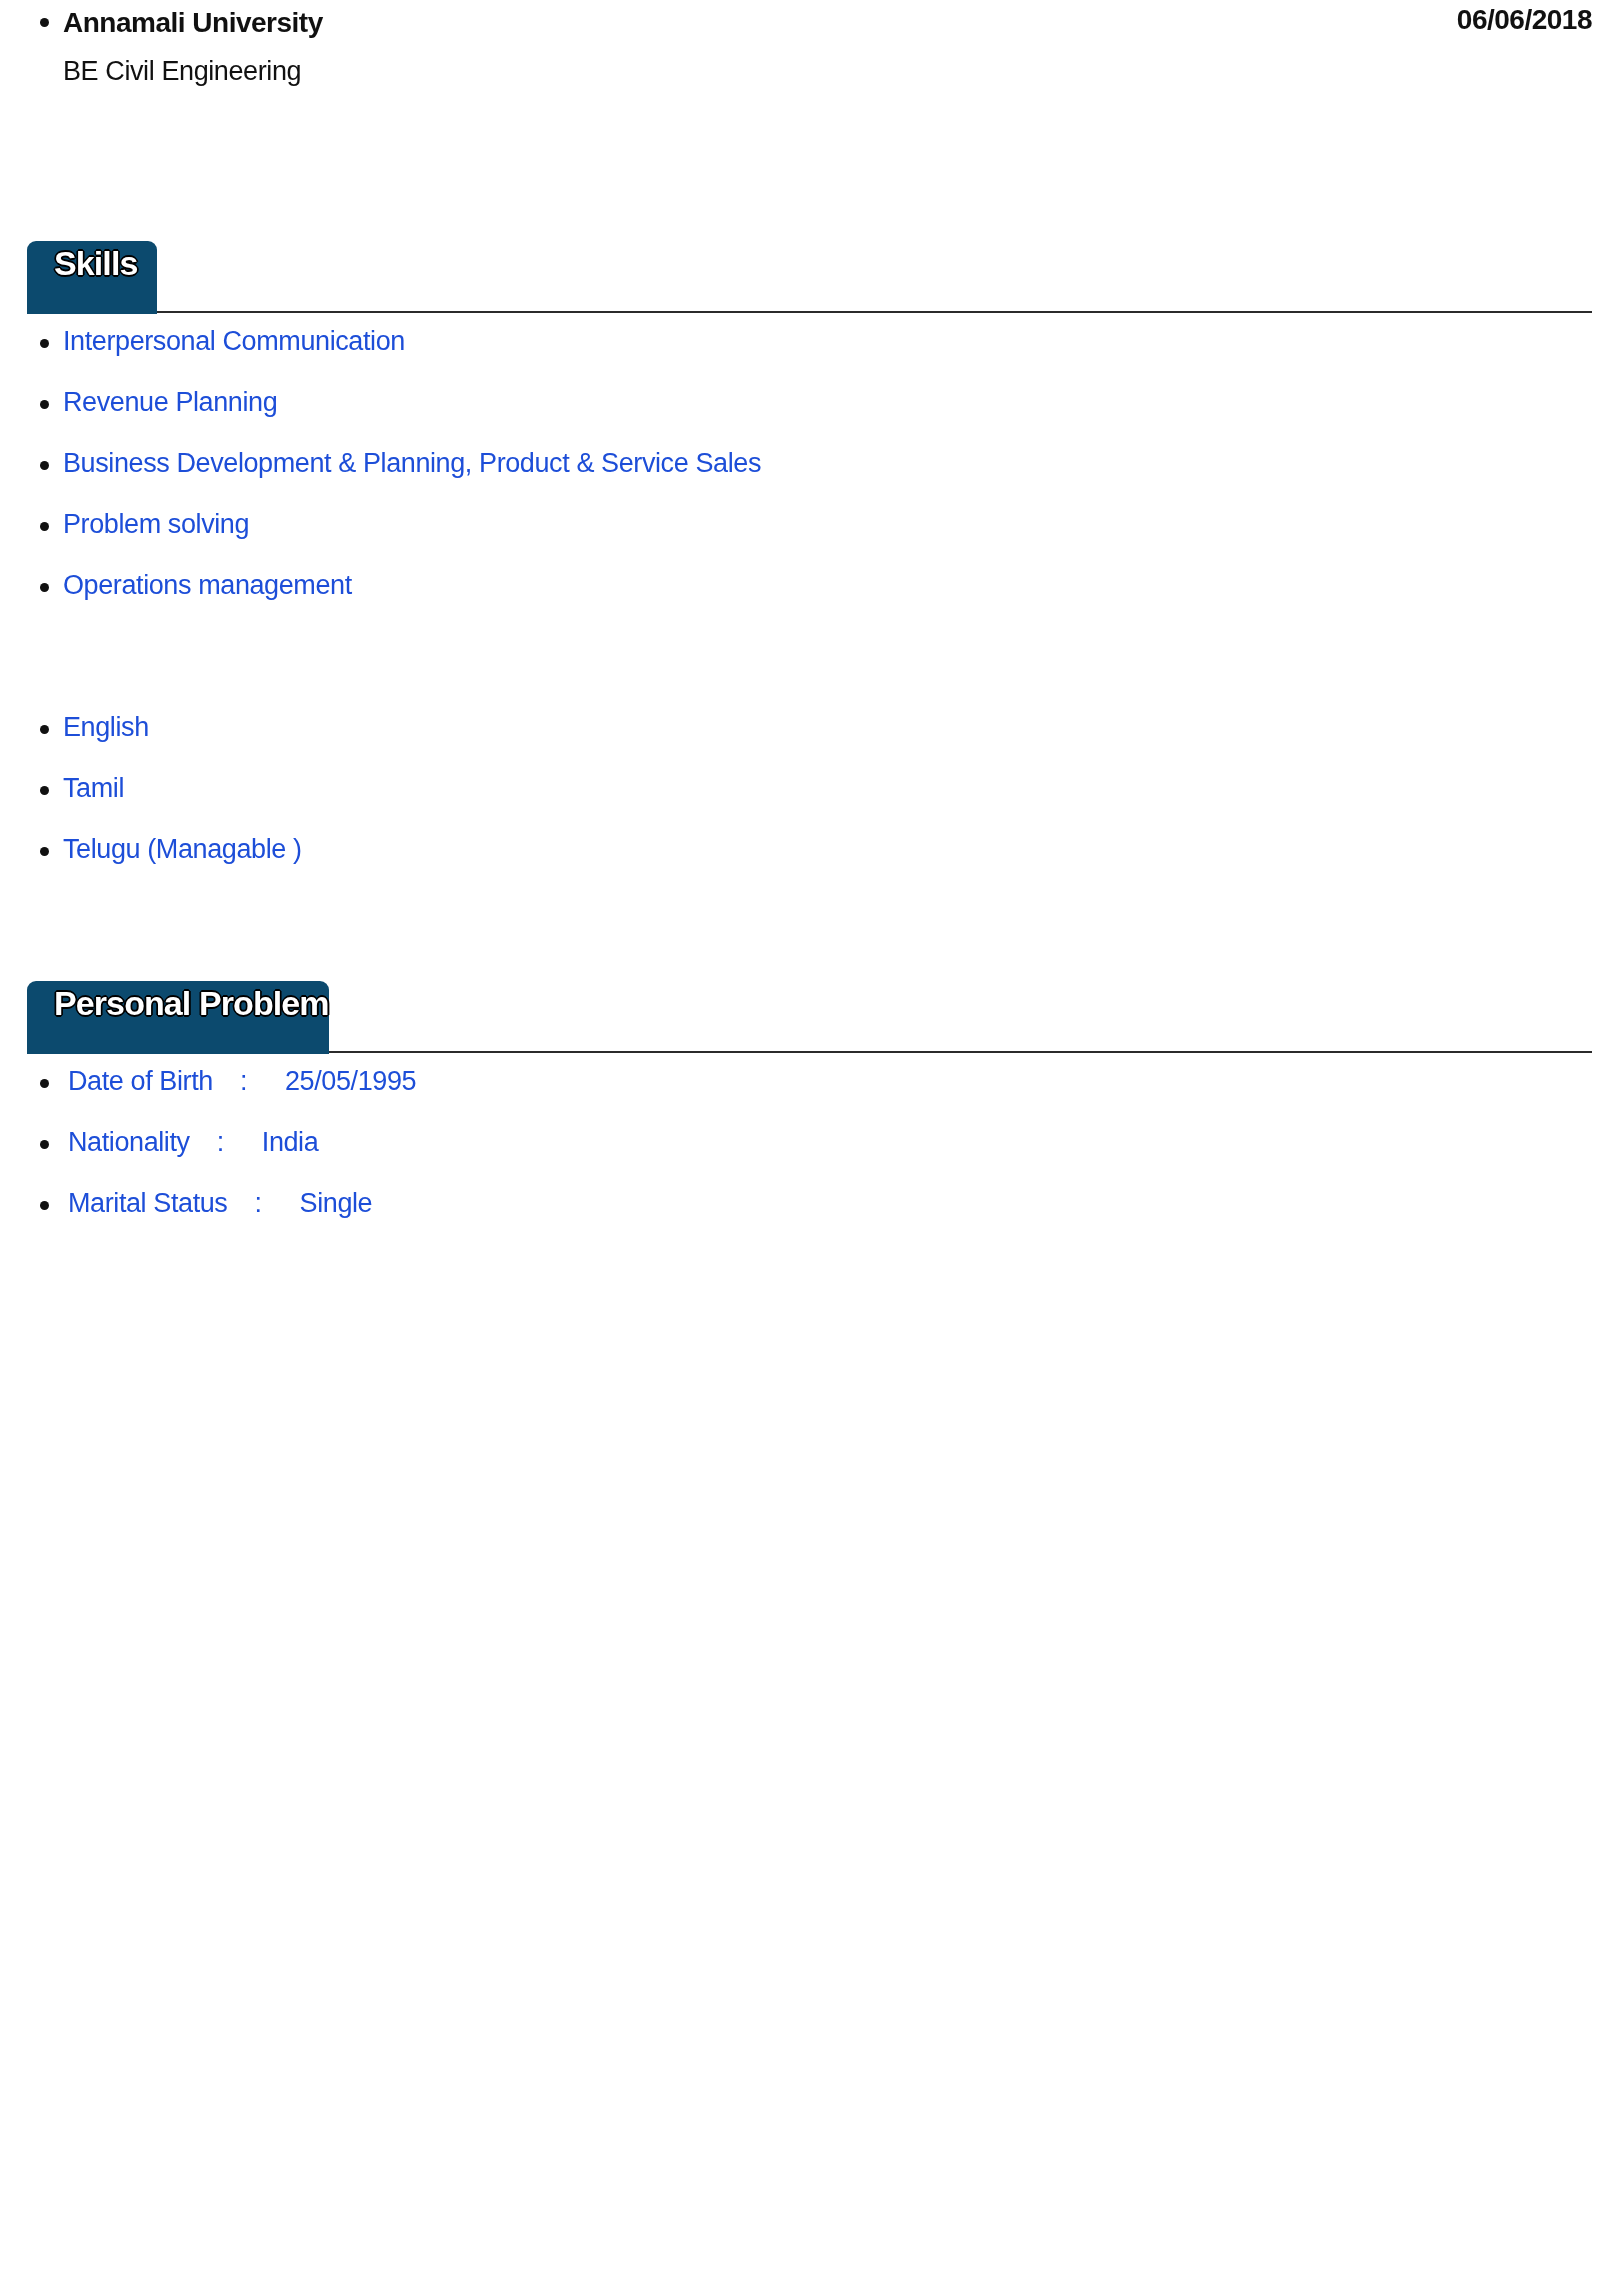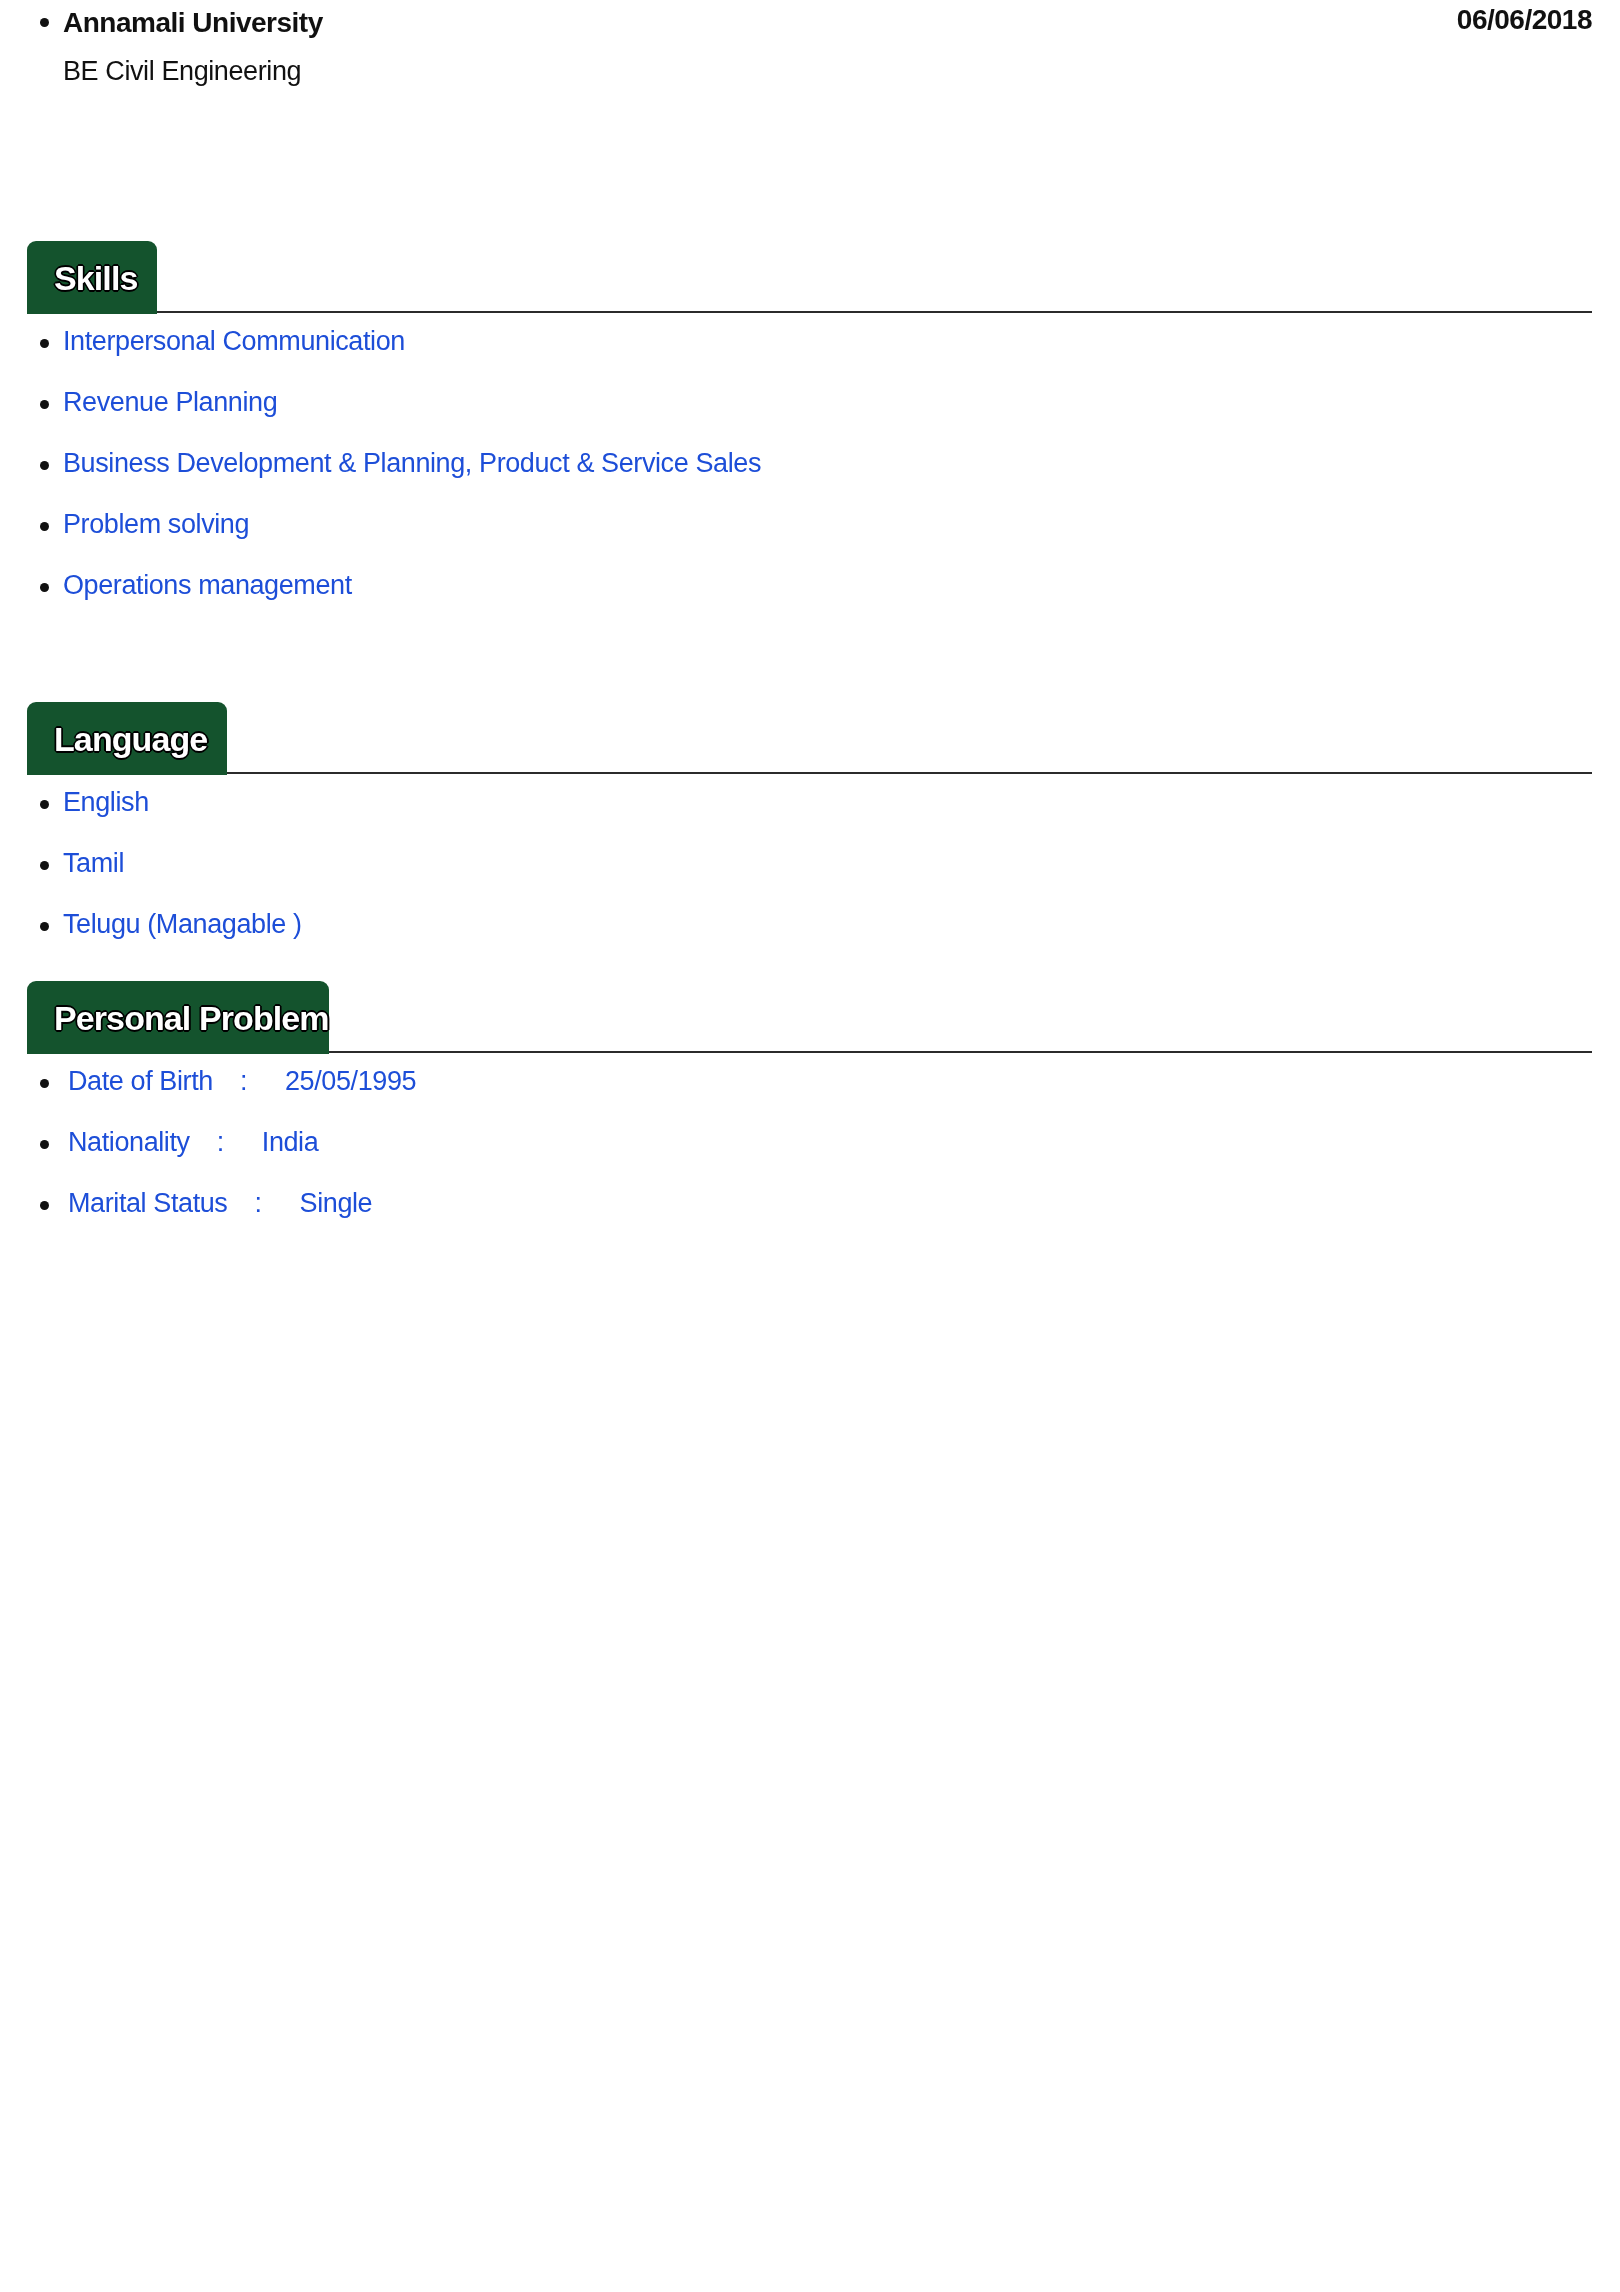--- a/index.html
+++ b/index.html
@@ -77,24 +77,23 @@
   .section-head {
     position: relative;
     height: 73px;
     border-bottom: 2.7px solid #2b2b2b;
   }
   .section-tab {
     position: absolute;
     left: 0;
     bottom: -2.7px;
     height: 73px;
-    background: #14532d;
+    background: #0c4a6e;
     border-radius: 9px 9px 0 0;
     display: flex;
-    align-items: center;
     padding: 0 27px;
     box-sizing: border-box;
   }
   .section-tab span {
     color: #ffffff;
     font-size: 34px;
     font-weight: bold;
     letter-spacing: -0.9px;
     white-space: nowrap;
     text-shadow:
@@ -181,25 +180,20 @@
         <span class="text">Problem solving</span>
       </li>
       <li class="item">
         <span class="bullet"></span>
         <span class="text">Operations management</span>
       </li>
     </ul>
   </div>
 
   <div class="section" style="top:699px;">
-    <div class="section-head">
-      <div class="section-tab" style="width:200px;">
-        <span>Language</span>
-      </div>
-    </div>
     <ul class="items">
       <li class="item">
         <span class="bullet"></span>
         <span class="text">English</span>
       </li>
       <li class="item">
         <span class="bullet"></span>
         <span class="text">Tamil</span>
       </li>
       <li class="item">

